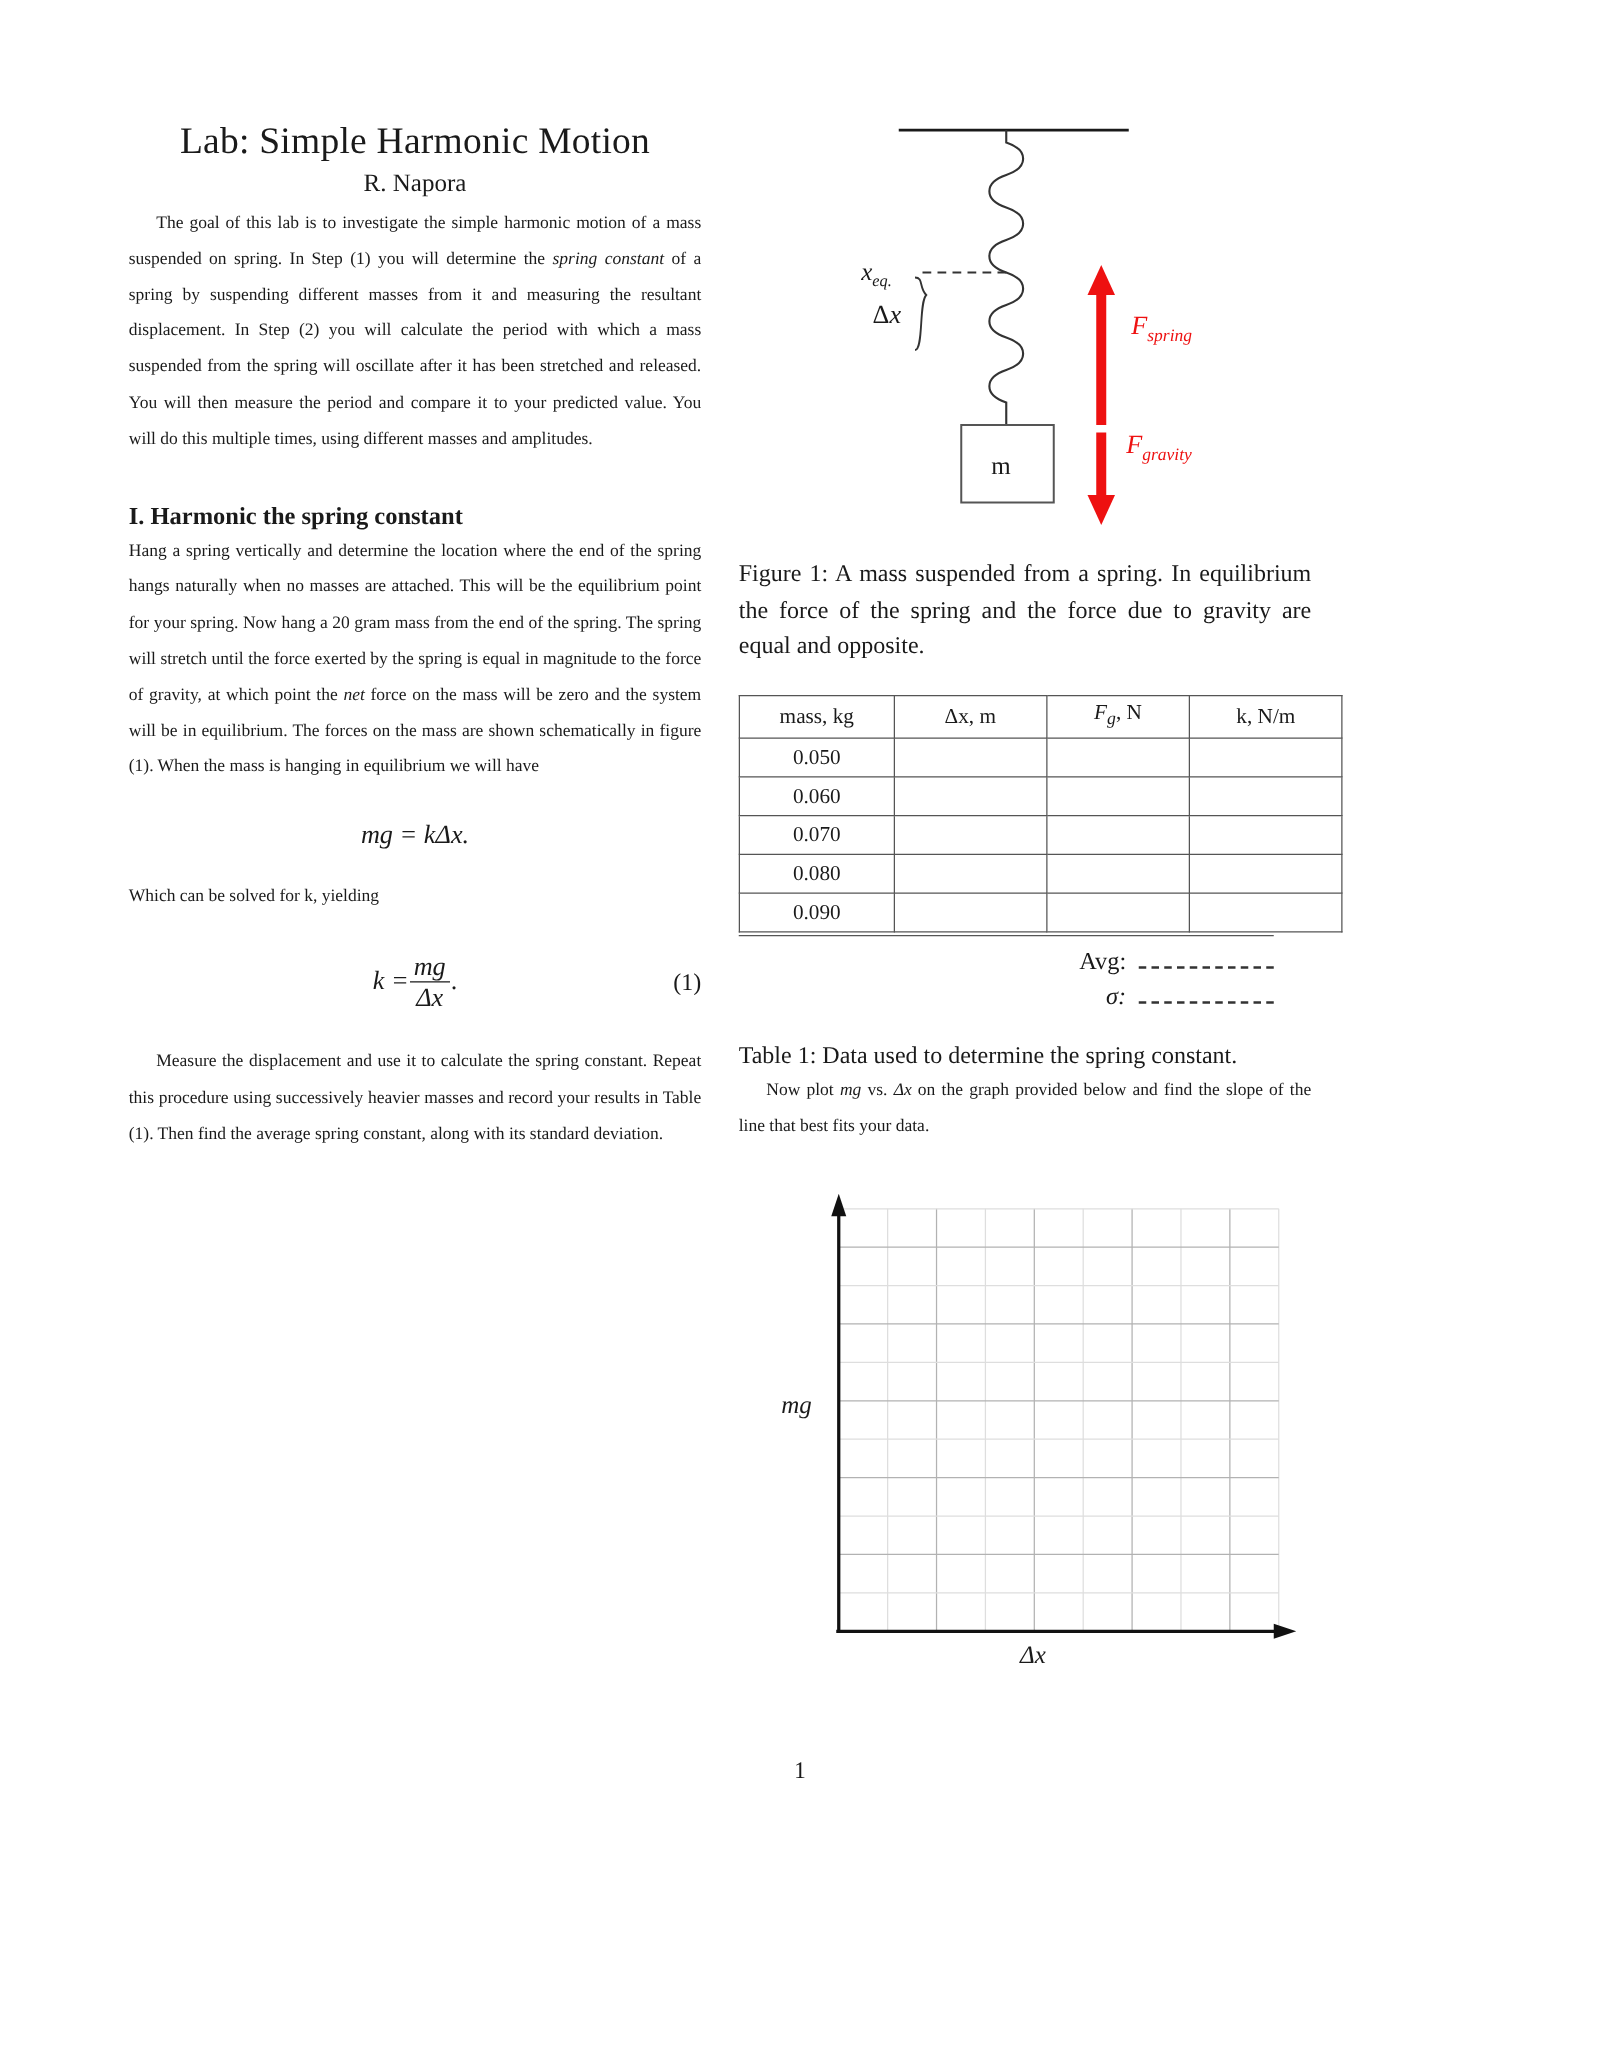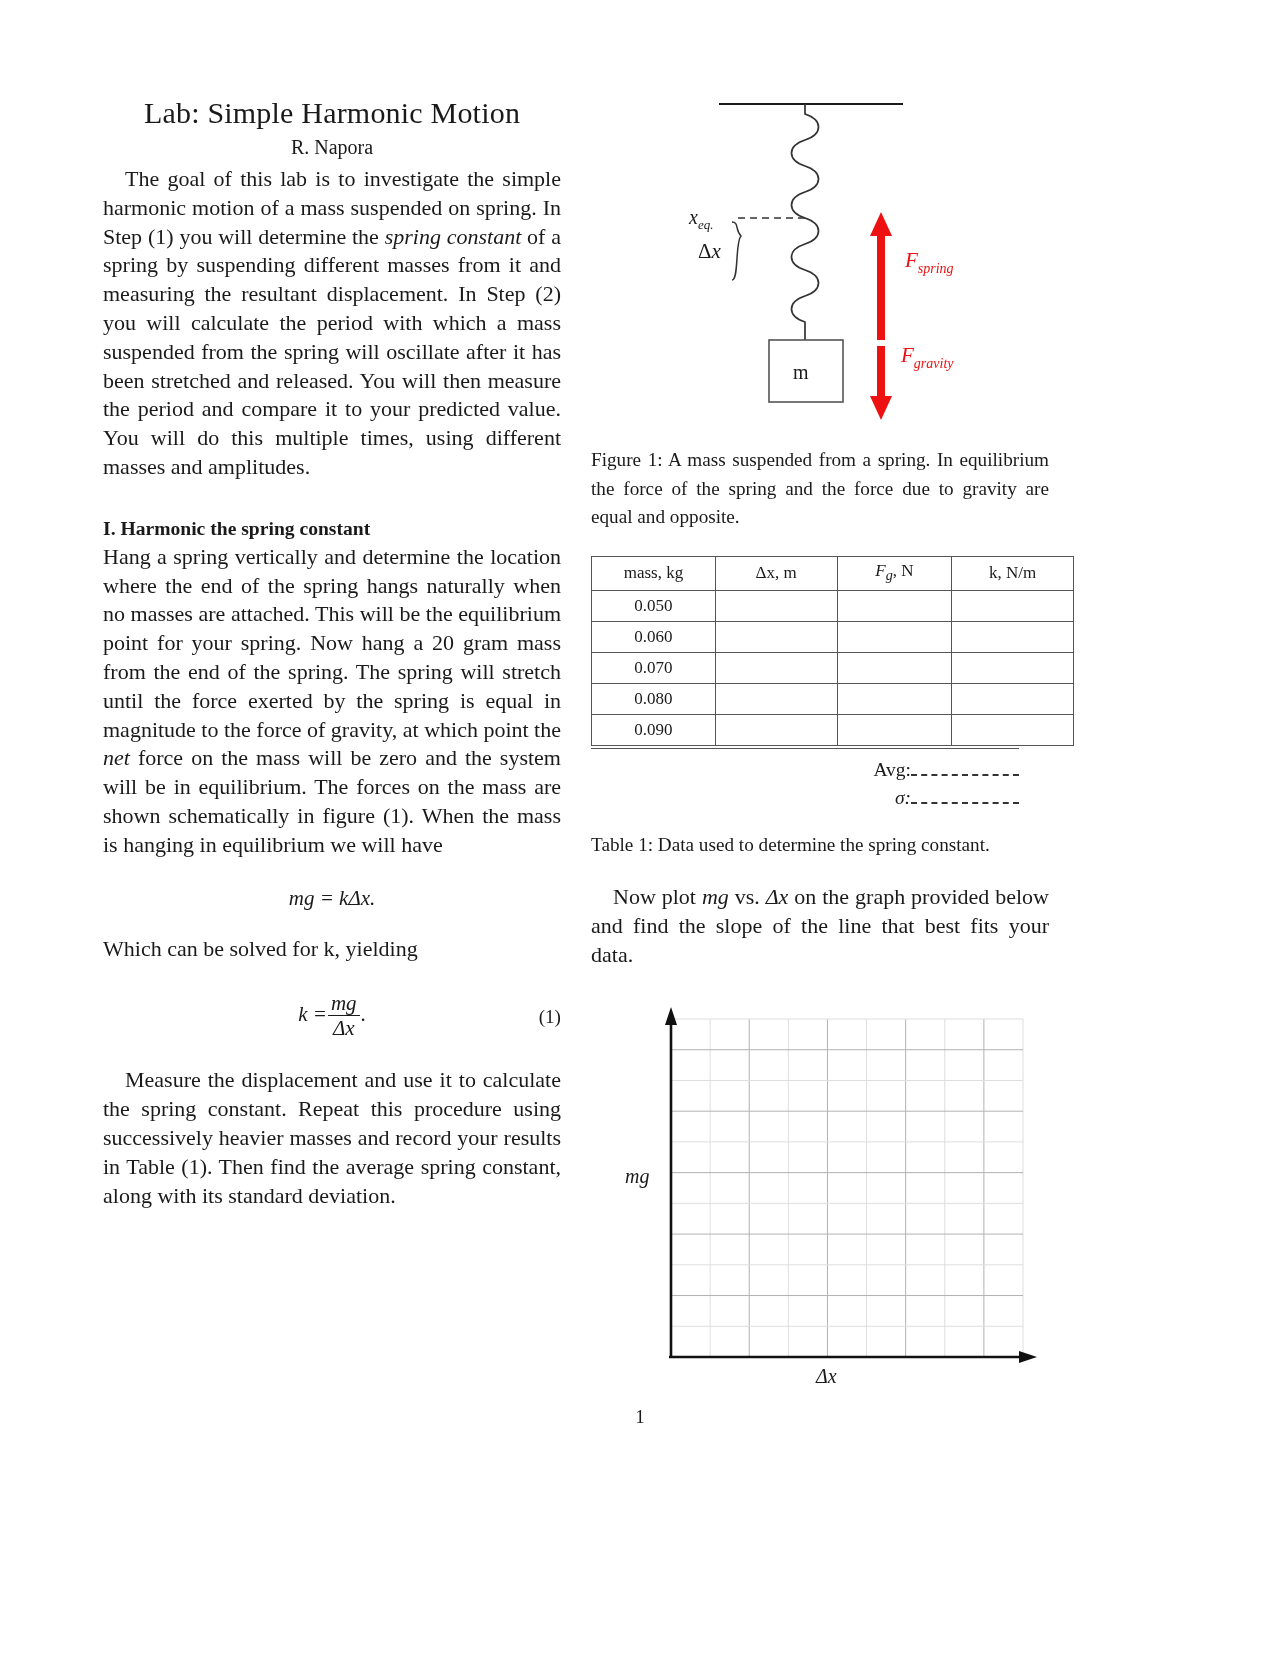--- a/index.html
+++ b/index.html
@@ -46,21 +46,21 @@
     line-height: 1.1;
   }
   .doc-author {
     font-size: 20px;
     text-align: center;
     margin: 0 0 6px 0;
     font-weight: normal;
     line-height: 1.2;
   }
   p.body {
-    font-size: 22px;
+    font-size: 14px;
     line-height: 28.8px;
     text-align: justify;
     text-justify: inter-word;
     margin: 0;
     hyphens: none;
   }
   p.body.indent { text-indent: 22px; }
   .sec-head {
     font-size: 19.6px;
     font-weight: bold;
@@ -142,21 +142,21 @@
     width: 428px;
     font-size: 19.5px;
     margin-top: 8px;
   }
   .summary-row {
     display: flex;
     justify-content: flex-end;
     align-items: baseline;
     margin-bottom: 6px;
   }
-  .summary-label { }
+  .summary-label { margin-right: 10px; }
   .summary-blank {
     display: inline-block;
     width: 108px;
     border-bottom: 2px dashed #333;
     height: 11px;
   }
   .tbl-caption { margin-top: 22px; }
 
   
   .graph-wrap {
@@ -318,21 +318,21 @@
         </div>
         <div class="summary-row">
           <span class="summary-label mathit">σ:</span>
           <span class="summary-blank"></span>
         </div>
       </div>
     </div>
 
     <p class="cap tbl-caption">Table 1: Data used to determine the spring constant.</p>
 
-    <p class="body indent" style="margin-top:24px;"><span>Now plot </span><span class="mathit">mg</span><span> vs. </span><span class="mathit">Δx</span><span> on the graph provided below and find the slope of the line that best fits your data.</span></p>
+    <p class="body indent" style=""><span>Now plot </span><span class="mathit">mg</span><span> vs. </span><span class="mathit">Δx</span><span> on the graph provided below and find the slope of the line that best fits your data.</span></p>
 
     <div class="graph-wrap">
       <svg width="458" height="400" viewBox="0 0 458 400">
 
         <g id="gridlines" stroke="#b9b9b9" stroke-width="1">
             <line x1="80" y1="20" x2="80" y2="358" stroke="#b2b2b2"></line>
             <line x1="119.11111111111111" y1="20" x2="119.11111111111111" y2="358" stroke="#dedede"></line>
             <line x1="158.22222222222223" y1="20" x2="158.22222222222223" y2="358" stroke="#b2b2b2"></line>
             <line x1="197.33333333333334" y1="20" x2="197.33333333333334" y2="358" stroke="#dedede"></line>
             <line x1="236.44444444444446" y1="20" x2="236.44444444444446" y2="358" stroke="#b2b2b2"></line>

